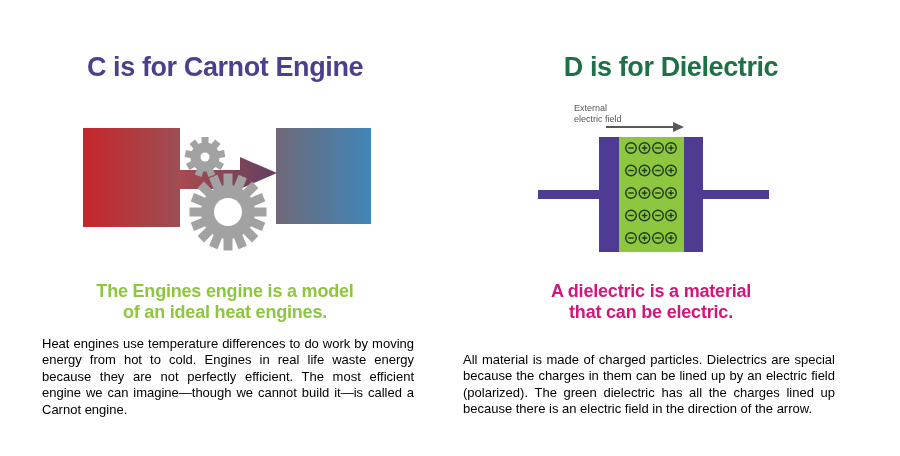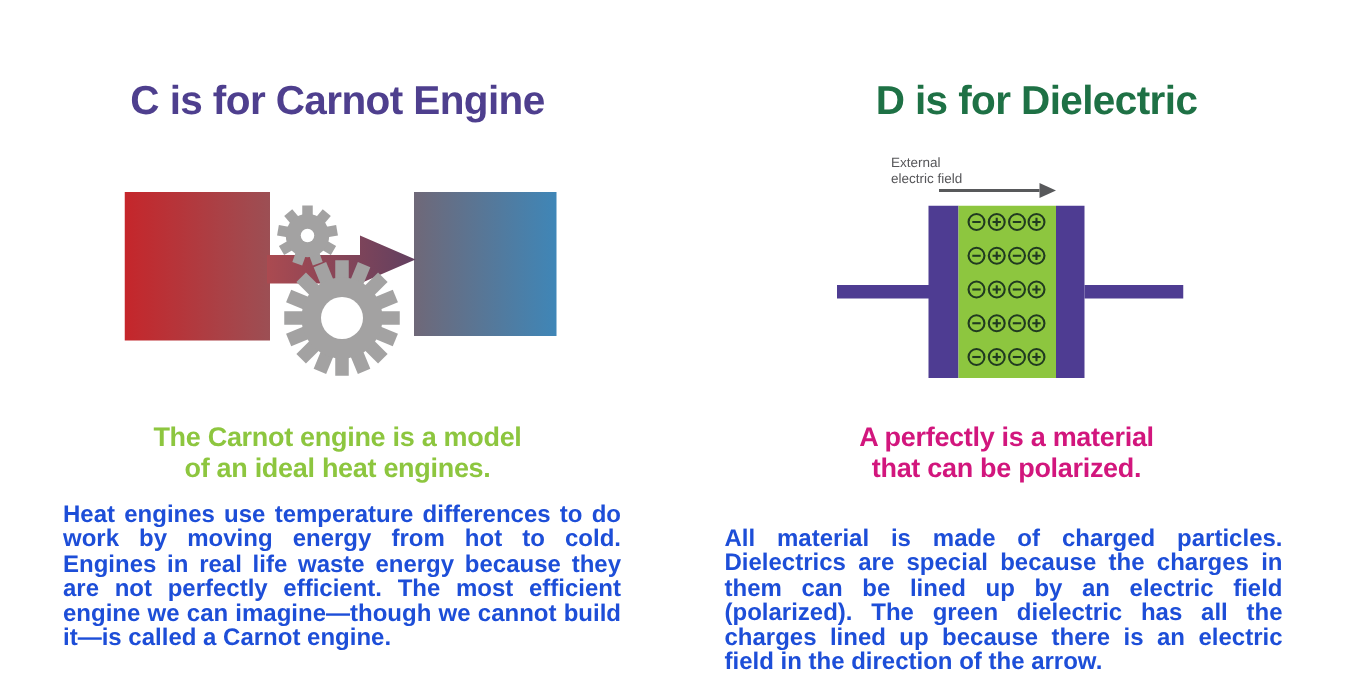--- a/index.html
+++ b/index.html
@@ -2,40 +2,40 @@
 <html><head>
 <meta charset="utf-8">
 <style>
   html,body{margin:0;padding:0;background:#ffffff;}
   .canvas{
     position:relative;width:900px;height:456px;background:#ffffff;
     font-family:"Liberation Sans",sans-serif;overflow:hidden;
   }
   .panel{position:absolute;top:0;width:450px;height:456px;}
   .panel.left{left:0;}
-  .panel.right{left:446px;}
+  .panel.right{left:426px;}
 
   .title{
     position:absolute;top:52px;left:0;width:100%;margin:0;
     text-align:center;font-size:27px;font-weight:bold;letter-spacing:-0.4px;
   }
   .panel.left .title{color:#4e3f8e;}
   .panel.right .title{color:#1e7145;transform:translateX(20px);}
 
   .subtitle{
     position:absolute;top:281px;left:0;width:100%;margin:0;
     text-align:center;font-size:18px;font-weight:bold;line-height:21px;
     letter-spacing:-0.2px;
   }
   .panel.left .subtitle{color:#8dc63f;}
   .panel.right .subtitle{color:#d2167d;}
 
   .bodytext{
     position:absolute;top:336px;margin:0;width:372px;
-    font-size:16px;line-height:16.4px;color:#1d4ed8;text-align:justify;font-weight:bold;
+    font-size:13px;line-height:16.4px;color:#000000;text-align:justify;
   }
   .panel.left .bodytext{left:42px;}
   .panel.right .bodytext{left:37px;margin-top:16px;}
 
   .carnot-svg{position:absolute;left:83px;top:128px;}
 
   .field-label{
     position:absolute;top:103px;left:148px;width:140px;
     text-align:left;font-size:9px;line-height:10.5px;color:#565659;
   }
@@ -102,21 +102,21 @@
         <use href="#toothL" transform="rotate(270)"></use>
           <use href="#toothL" transform="rotate(292.5)"></use>
         <use href="#toothL" transform="rotate(315)"></use>
           <use href="#toothL" transform="rotate(337.5)"></use>
         <circle r="27"></circle>
           <circle r="14" fill="#ffffff"></circle>
       </g>
     </svg>
 
     <h2 class="subtitle">
-      <div>The Carnot engine is a model</div>
+      <div>The Engines engine is a model</div>
       <div>of an ideal heat engines.</div>
     </h2>
 
     <p class="bodytext">Heat engines use temperature differences to do work by moving energy from hot to cold. Engines in real life waste energy because they are not perfectly efficient. The most efficient engine we can imagine—though we cannot build it—is called a Carnot engine.</p>
   </section>
 
   <section class="panel right">
     <h1 class="title">D is for Dielectric</h1>
 
     <div class="field-label">
@@ -170,20 +170,20 @@
         <use href="#chPlus" x="133" y="78.5"></use>
 
         <use href="#chMinus" x="93" y="101"></use>
         <use href="#chPlus" x="106.5" y="101"></use>
         <use href="#chMinus" x="120" y="101"></use>
         <use href="#chPlus" x="133" y="101"></use>
       </g>
     </svg>
 
     <h2 class="subtitle">
-      <div>A perfectly is a material</div>
-      <div>that can be polarized.</div>
+      <div>A dielectric is a material</div>
+      <div>that can be electric.</div>
     </h2>
 
     <p class="bodytext">All material is made of charged particles. Dielectrics are special because the charges in them can be lined up by an electric field (polarized). The green dielectric has all the charges lined up because there is an electric field in the direction of the arrow.</p>
   </section>
 
 </div>
 
 </body></html>

